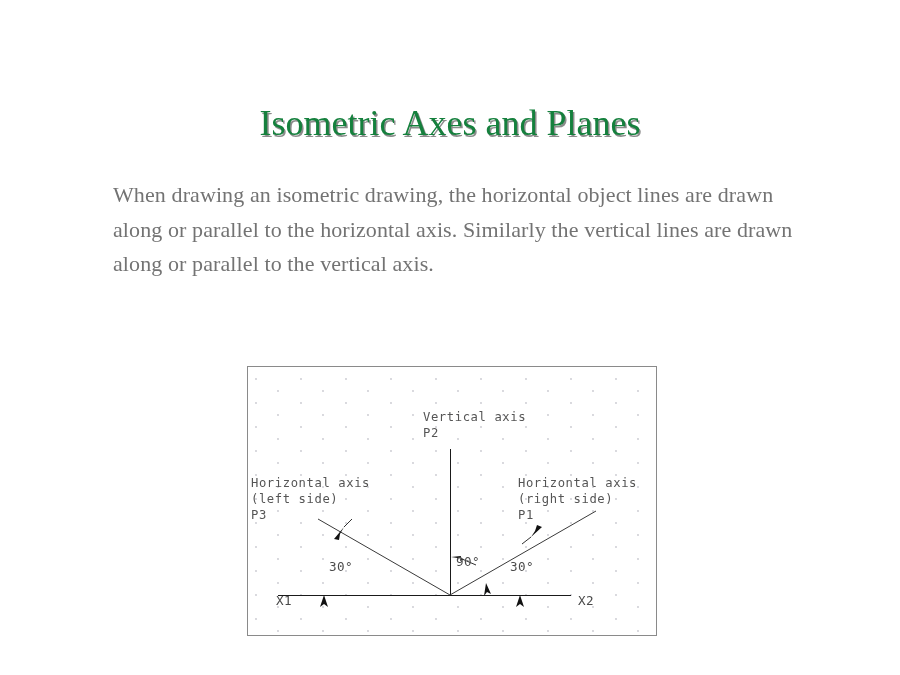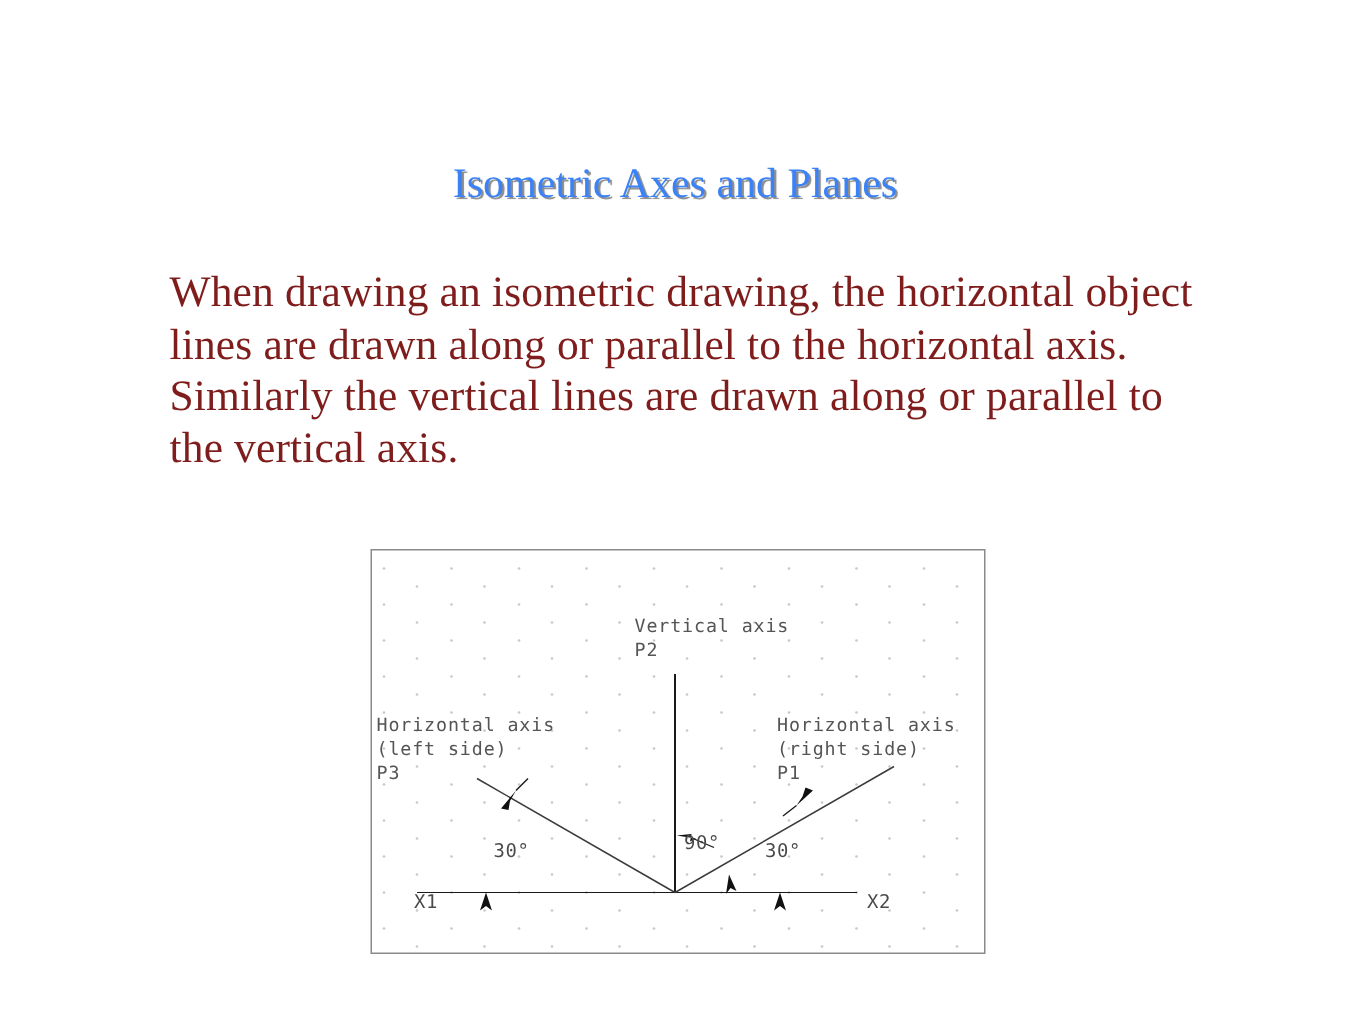--- a/index.html
+++ b/index.html
@@ -25,37 +25,37 @@
   }
 
   
   .slide-title {
     position: absolute;
     left: 0;
     top: 104px;
     width: 900px;
     text-align: center;
     font-family: "Liberation Serif", "DejaVu Serif", serif;
-    font-size: 28px;
+    font-size: 36px;
     line-height: 38px;
-    color: #3b82f6;
+    color: #15803d;
     text-shadow: 1.5px 1.5px 0.5px rgba(120,120,120,0.85);
     white-space: nowrap;
   }
 
   
   .slide-body {
     position: absolute;
     left: 113px;
     top: 178px;
     width: 700px;
     font-family: "Liberation Serif", "DejaVu Serif", serif;
-    font-size: 29px;
+    font-size: 22px;
     line-height: 34.5px;
-    color: #7f1d1d;
+    color: #737373;
     letter-spacing: 0.1px;
   }
 
   
   .diagram-frame {
     position: absolute;
     left: 247px;
     top: 366px;
     width: 410px;
     height: 270px;

